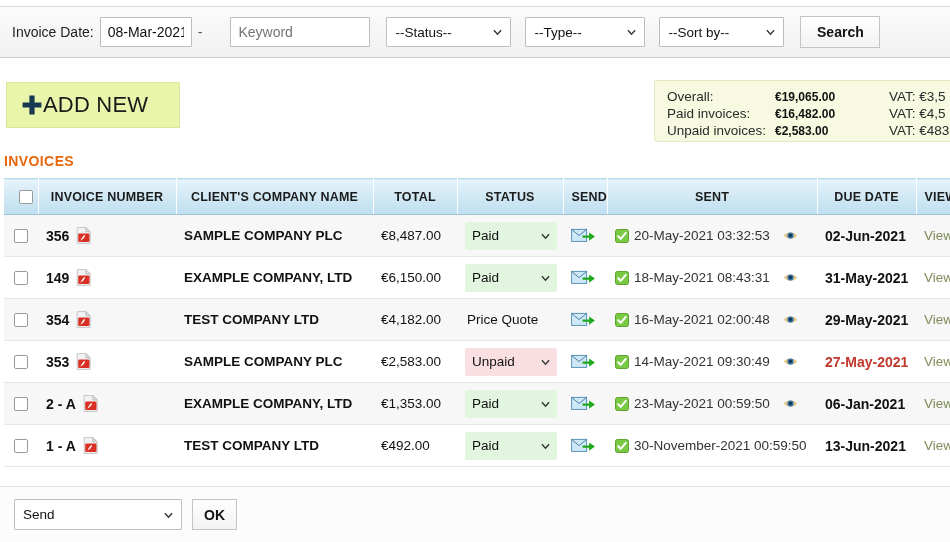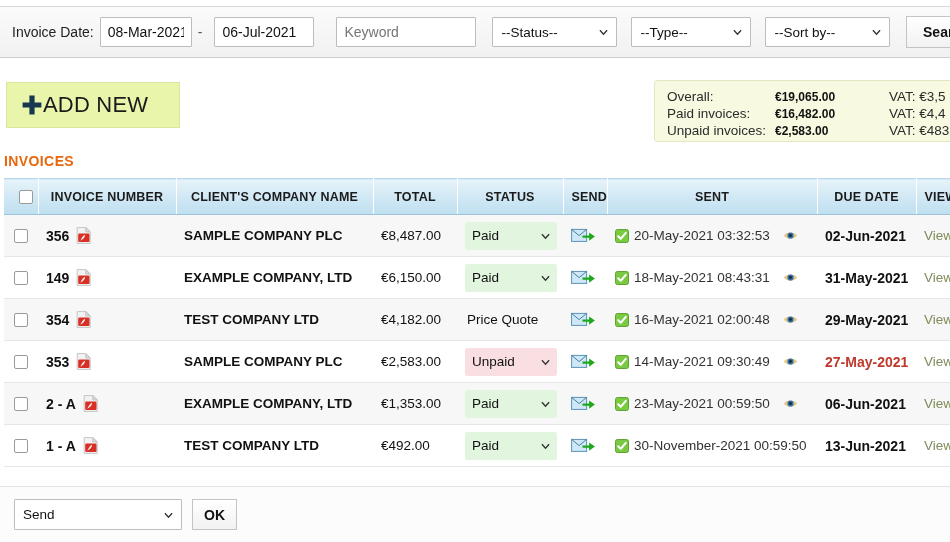--- a/index.html
+++ b/index.html
@@ -152,21 +152,20 @@
 
 <div class="page">
 
   <div class="filterbar">
     <span class="filter-label">Invoice Date:</span>
 
     <input class="txtinput date1" type="text" value="08-Mar-2021" style="">
 
     <span class="dash">-</span>
 
-    <input class="txtinput date2" type="text" value="06-Jul-2021" style="">
 
     <input class="txtinput keyword" type="text" placeholder="Keyword" style="">
 
     <span class="selwrap">
       <select class="sel status">
         <option>--Status--</option>
       </select>
       <svg class="caret" viewBox="0 0 10 10">
         <path d="M1 3 L5 7.4 L9 3" fill="none" stroke="#333" stroke-width="1.5"></path>
       </svg>
@@ -202,21 +201,21 @@
 
   <div class="totals">
     <div class="trow">
       <span class="tlabel">Overall:</span>
       <span class="tval">€19,065.00</span>
       <span class="tvat">VAT: €3,5</span>
     </div>
     <div class="trow">
       <span class="tlabel">Paid invoices:</span>
       <span class="tval">€16,482.00</span>
-      <span class="tvat">VAT: €4,4</span>
+      <span class="tvat">VAT: €4,5</span>
     </div>
     <div class="trow">
       <span class="tlabel">Unpaid invoices:</span>
       <span class="tval">€2,583.00</span>
       <span class="tvat">VAT: €483</span>
     </div>
   </div>
 
   <div class="inv-head">INVOICES</div>
 
@@ -410,21 +409,21 @@
                 <path d="M3.2 7.2 L5.7 9.8 L10.8 3.9" fill="none" stroke="#ffffff" stroke-width="2" stroke-linecap="round" stroke-linejoin="round"></path>
               </svg>
               <span class="senttxt">23-May-2021 00:59:50</span>
               <svg class="eye" viewBox="0 0 15 11">
                 <path d="M0.8 5.5 C3 1.4 12 1.4 14.2 5.5 C12 9.6 3 9.6 0.8 5.5 z" fill="#e8c98a"></path>
                 <circle cx="7.5" cy="5.5" r="3.1" fill="#2f6fa8"></circle>
                 <circle cx="7.5" cy="5.5" r="1.4" fill="#10293f"></circle>
               </svg>
             </span>
           </td>
-          <td class="c-due"><span class="duedate">06-Jun-2021</span></td>
+          <td class="c-due"><span class="duedate">06-Jan-2021</span></td>
           <td class="c-view"><a class="viewlink">View</a></td>
         </tr>
         <tr class="r-even">
           <td class="c-chk"><span class="cbox"></span></td>
           <td class="c-num"><span class="invnum">1 - A</span><svg class="pdficon" viewBox="0 0 16 17">
               <path d="M1.2 0.6 h8.6 l4.4 4.3 v11.5 h-13 z" fill="#f2f2f2" stroke="#b9b9b9" stroke-width="0.8"></path>
               <path d="M9.8 0.6 v4.3 h4.4 z" fill="#dcdcdc" stroke="#b9b9b9" stroke-width="0.8"></path>
               <rect x="2.2" y="6.6" width="11.3" height="8.4" rx="1.2" fill="#d93025"></rect>
               <path d="M4.6 13.2 c1.6-3 3-5.1 4-5.1 c0.9 0 0.5 1.6-0.9 3.1 c-1.4 1.5-3.4 2.5-4.2 2.4 z" fill="#fff" opacity="0.92"></path>
             </svg></td>

